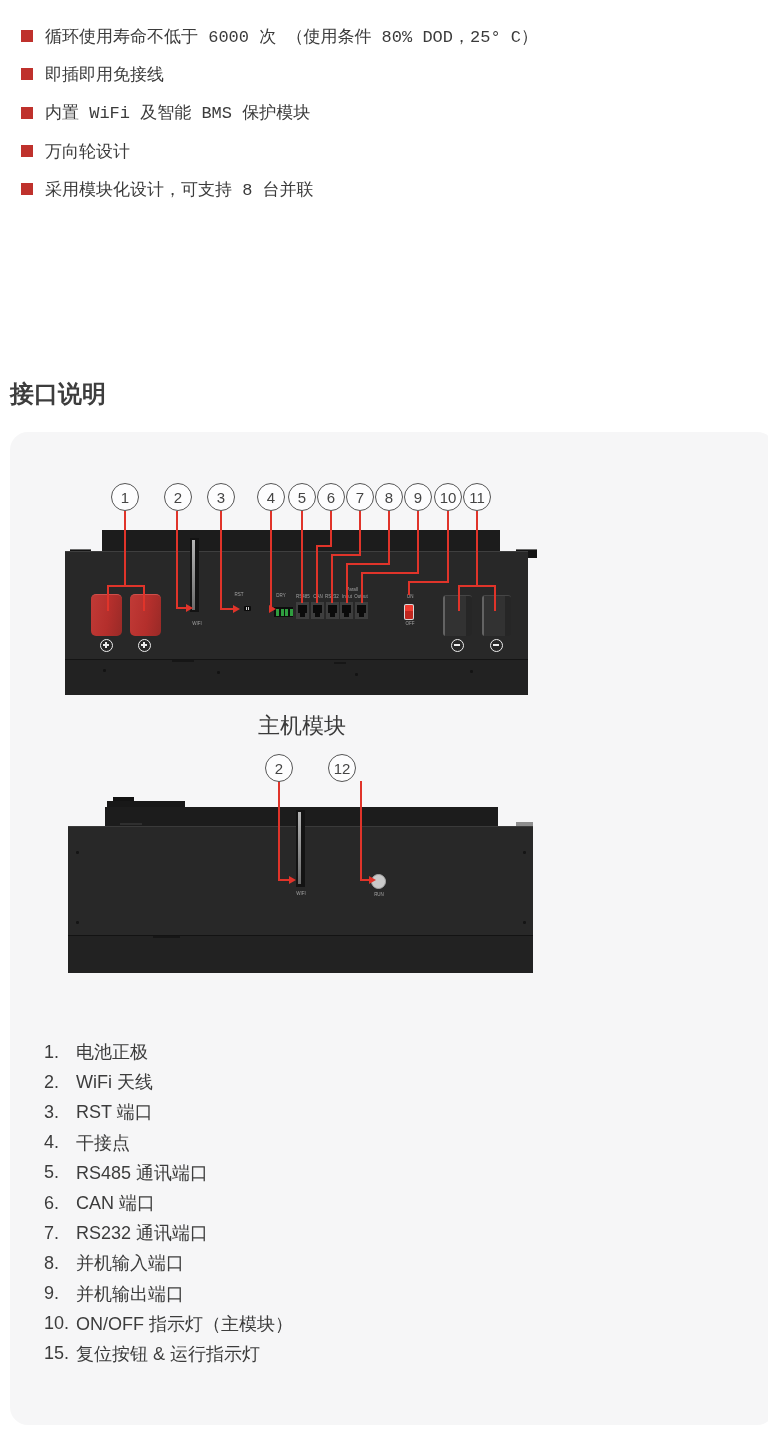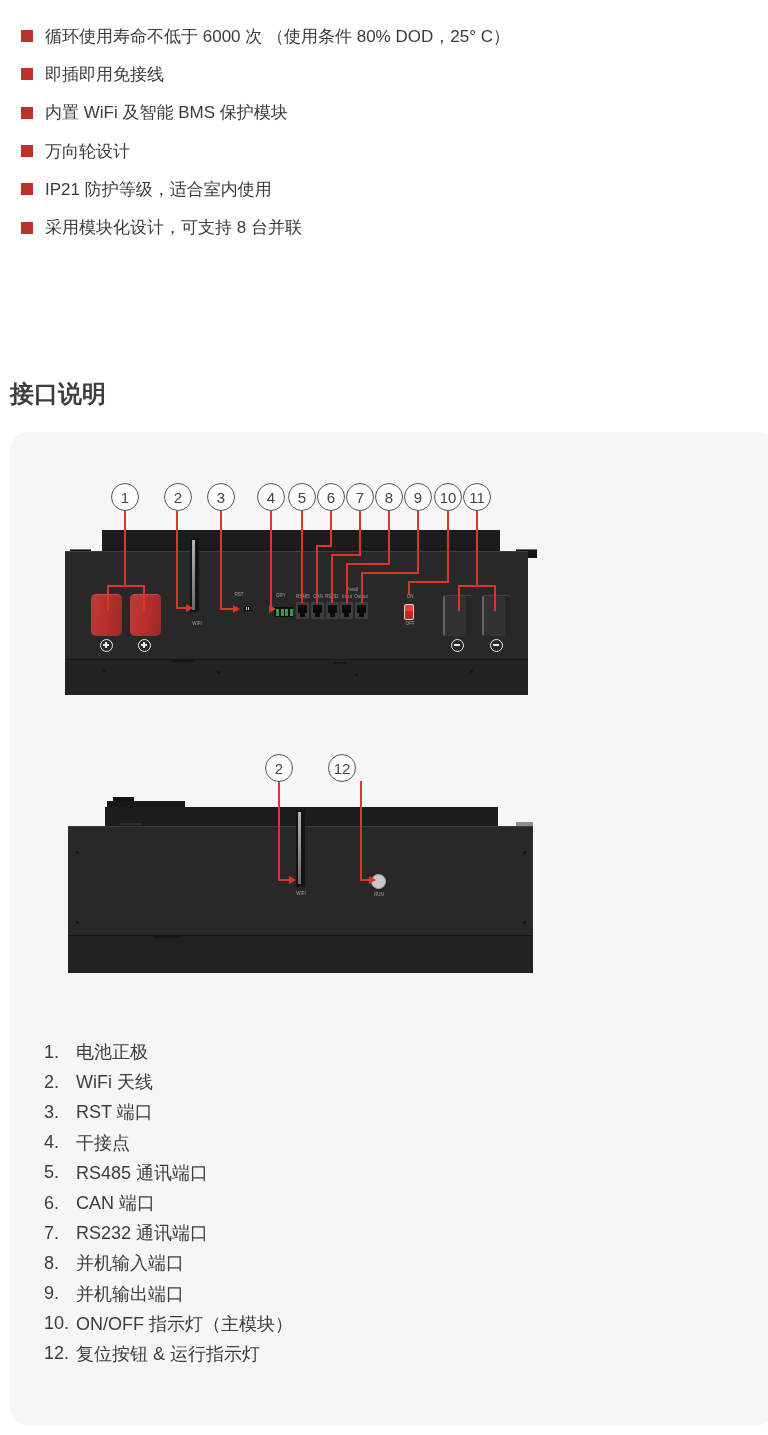--- a/index.html
+++ b/index.html
@@ -10,21 +10,21 @@
     --device-body:#282828;
   }
   html,body{margin:0;padding:0;background:#fff;}
   .page{position:relative;width:768px;height:1435px;background:#fff;overflow:hidden;
         font-family:"Liberation Sans","DejaVu Sans",sans-serif;color:var(--text);}
 
   
   .features{position:absolute;left:0;top:17px;width:768px;}
   .feat-row{height:38.3px;display:flex;align-items:center;padding-left:21px;}
   .feat-bullet{width:12px;height:12px;background:var(--bullet-red);margin-right:12px;flex:none;}
-  .feat-text{font-size:17px;color:var(--text);white-space:nowrap;}
+  .feat-text{font-size:17px;color:var(--text);white-space:nowrap;font-family:Liberation Mono, monospace;}
 
   
   .sec-title{position:absolute;left:10px;top:379px;font-size:24px;font-weight:bold;color:#3d3d3d;line-height:30px;}
 
   
   .panel{position:absolute;left:10px;top:432px;width:765px;height:993px;background:var(--panel-bg);border-radius:18px;}
 
   
   .co{position:absolute;width:28px;height:28px;border:1.5px solid #555;border-radius:50%;
       background:#fdfdfe;box-sizing:border-box;display:flex;align-items:center;justify-content:center;
@@ -104,24 +104,20 @@
     <div class="feat-row">
       <span class="feat-bullet"></span>
       <span class="feat-text">内置 WiFi 及智能 BMS 保护模块</span>
     </div>
     <div class="feat-row">
       <span class="feat-bullet"></span>
       <span class="feat-text">万向轮设计</span>
     </div>
     <div class="feat-row">
       <span class="feat-bullet"></span>
-      <span class="feat-text">IP21 防护等级，适合室内使用</span>
-    </div>
-    <div class="feat-row">
-      <span class="feat-bullet"></span>
       <span class="feat-text">采用模块化设计，可支持 8 台并联</span>
     </div>
   </div>
 
   <div class="sec-title">接口说明</div>
 
   <div class="panel"></div>
 
   <div class="co co-m" style="left:111px">1</div>
   <div class="co co-m" style="left:164px">2</div>
@@ -258,20 +254,21 @@
   <div class="tl" style="left:281px;top:593px">DRY</div>
   <div class="tl" style="left:303px;top:594px">RS485</div>
   <div class="tl" style="left:318px;top:594px">CAN</div>
   <div class="tl" style="left:332px;top:594px">RS232</div>
   <div class="tl" style="left:347px;top:594px">Input</div>
   <div class="tl" style="left:361px;top:594px">Output</div>
   <div class="tl" style="left:352px;top:587px">Parall</div>
   <div class="tl" style="left:410px;top:594px">ON</div>
   <div class="tl" style="left:410px;top:621px">OFF</div>
 
+  <div class="caption" style="left:202px;top:713px">主机模块</div>
 
   <div class="co co-s" style="left:265px">2</div>
   <div class="co co-s" style="left:328px">12</div>
 
   <div class="rl" style="left:278px;top:781px;width:2px;height:100px"></div>
   <div class="rl" style="left:278px;top:879px;width:12px;height:2px"></div>
   <div class="arr" style="left:289px;top:876px"></div>
 
   <div class="rl" style="left:360px;top:781px;width:2px;height:100px"></div>
   <div class="rl" style="left:360px;top:879px;width:10px;height:2px"></div>
@@ -337,18 +334,18 @@
     </div>
     <div class="leg-row">
       <span class="leg-num">9.</span>
       <span class="leg-text">并机输出端口</span>
     </div>
     <div class="leg-row">
       <span class="leg-num">10.</span>
       <span class="leg-text">ON/OFF 指示灯（主模块）</span>
     </div>
     <div class="leg-row">
-      <span class="leg-num">12.</span>
+      <span class="leg-num">15.</span>
       <span class="leg-text">复位按钮 &amp; 运行指示灯</span>
     </div>
   </div>
 
 </div>
 
 </body></html>

